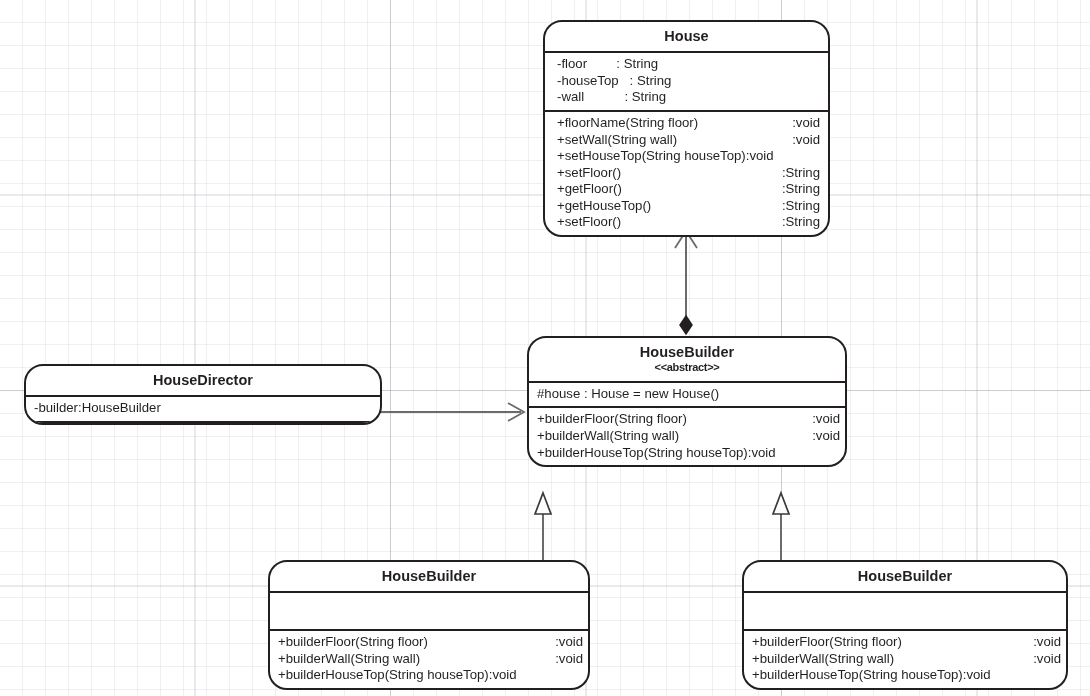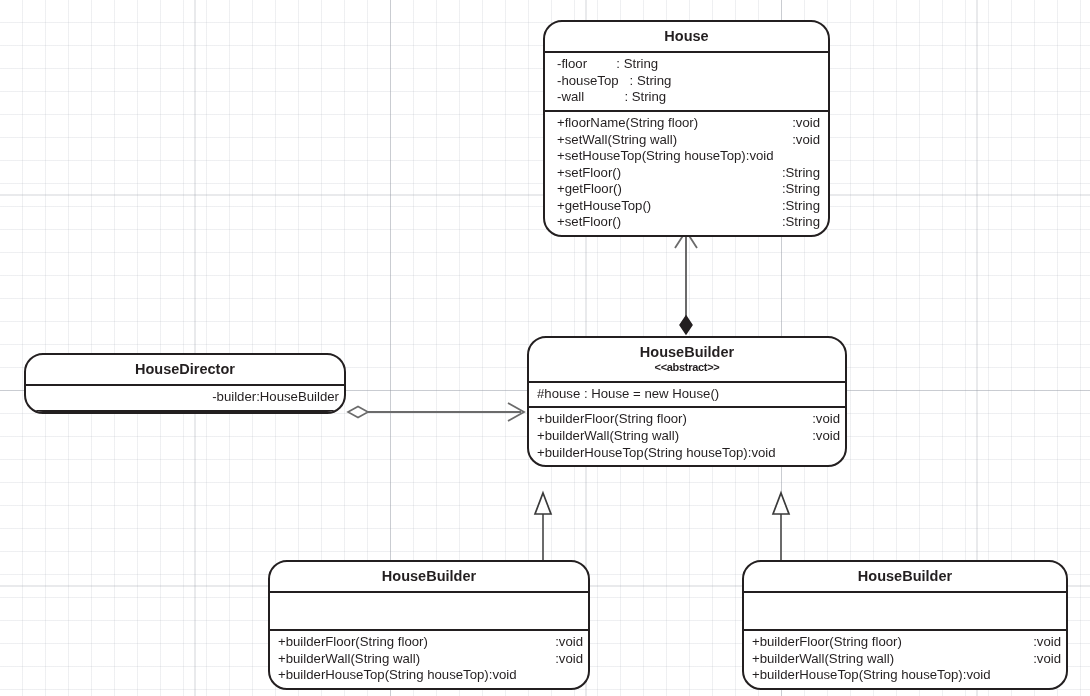--- a/index.html
+++ b/index.html
@@ -88,26 +88,26 @@
   .uml-row.wrapline {
     display: block;
     white-space: normal;
     padding-right: 6px;
   }
   .uml-compartment.empty { height: 29px; }
 
   
   #class-house        { left: 543px; top: 20px;  width: 287px; }
   #class-housebuilder { left: 527px; top: 336px; width: 320px; }
-  #class-housedirector{ left: 24px;  top: 353px; width: 322px; }
+  #class-housedirector{ left: 24px;  top: 364px; width: 358px; }
   #class-sub-left     { left: 268px; top: 560px; width: 322px; }
   #class-sub-right    { left: 742px; top: 560px; width: 326px; }
 
   #class-house .uml-row { padding-left: 12px; padding-right: 8px; }
-  #class-housedirector .uml-row { padding-left: 8px; text-align: right; }
+  #class-housedirector .uml-row { padding-left: 8px; }
 </style>
 </head>
 <body>
 
 <div id="canvas"></div>
 
 <svg id="connectors" viewBox="0 0 1090 696" width="1090" height="696">
 
   <g>
     <line x1="686" y1="324" x2="686" y2="236" stroke="#6b6b6b" stroke-width="2"></line>

